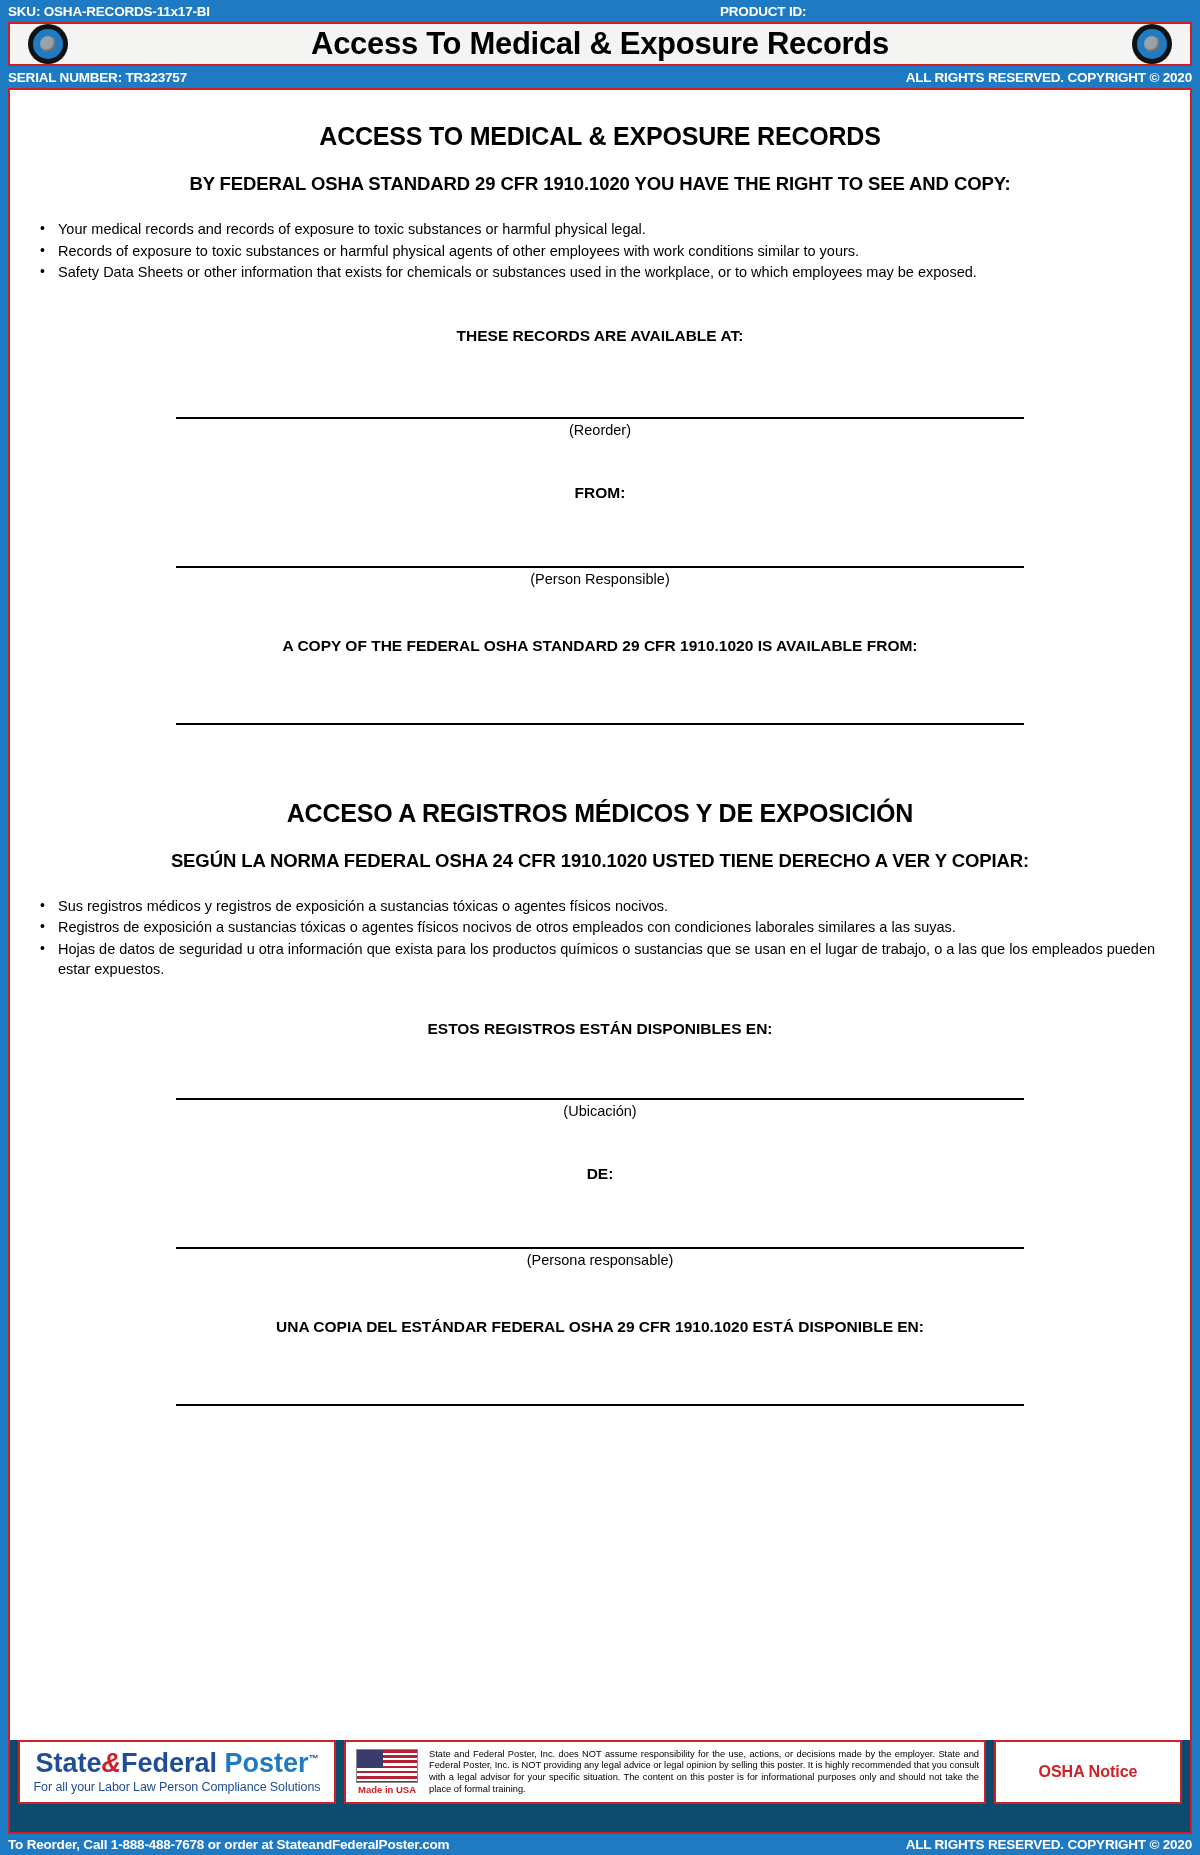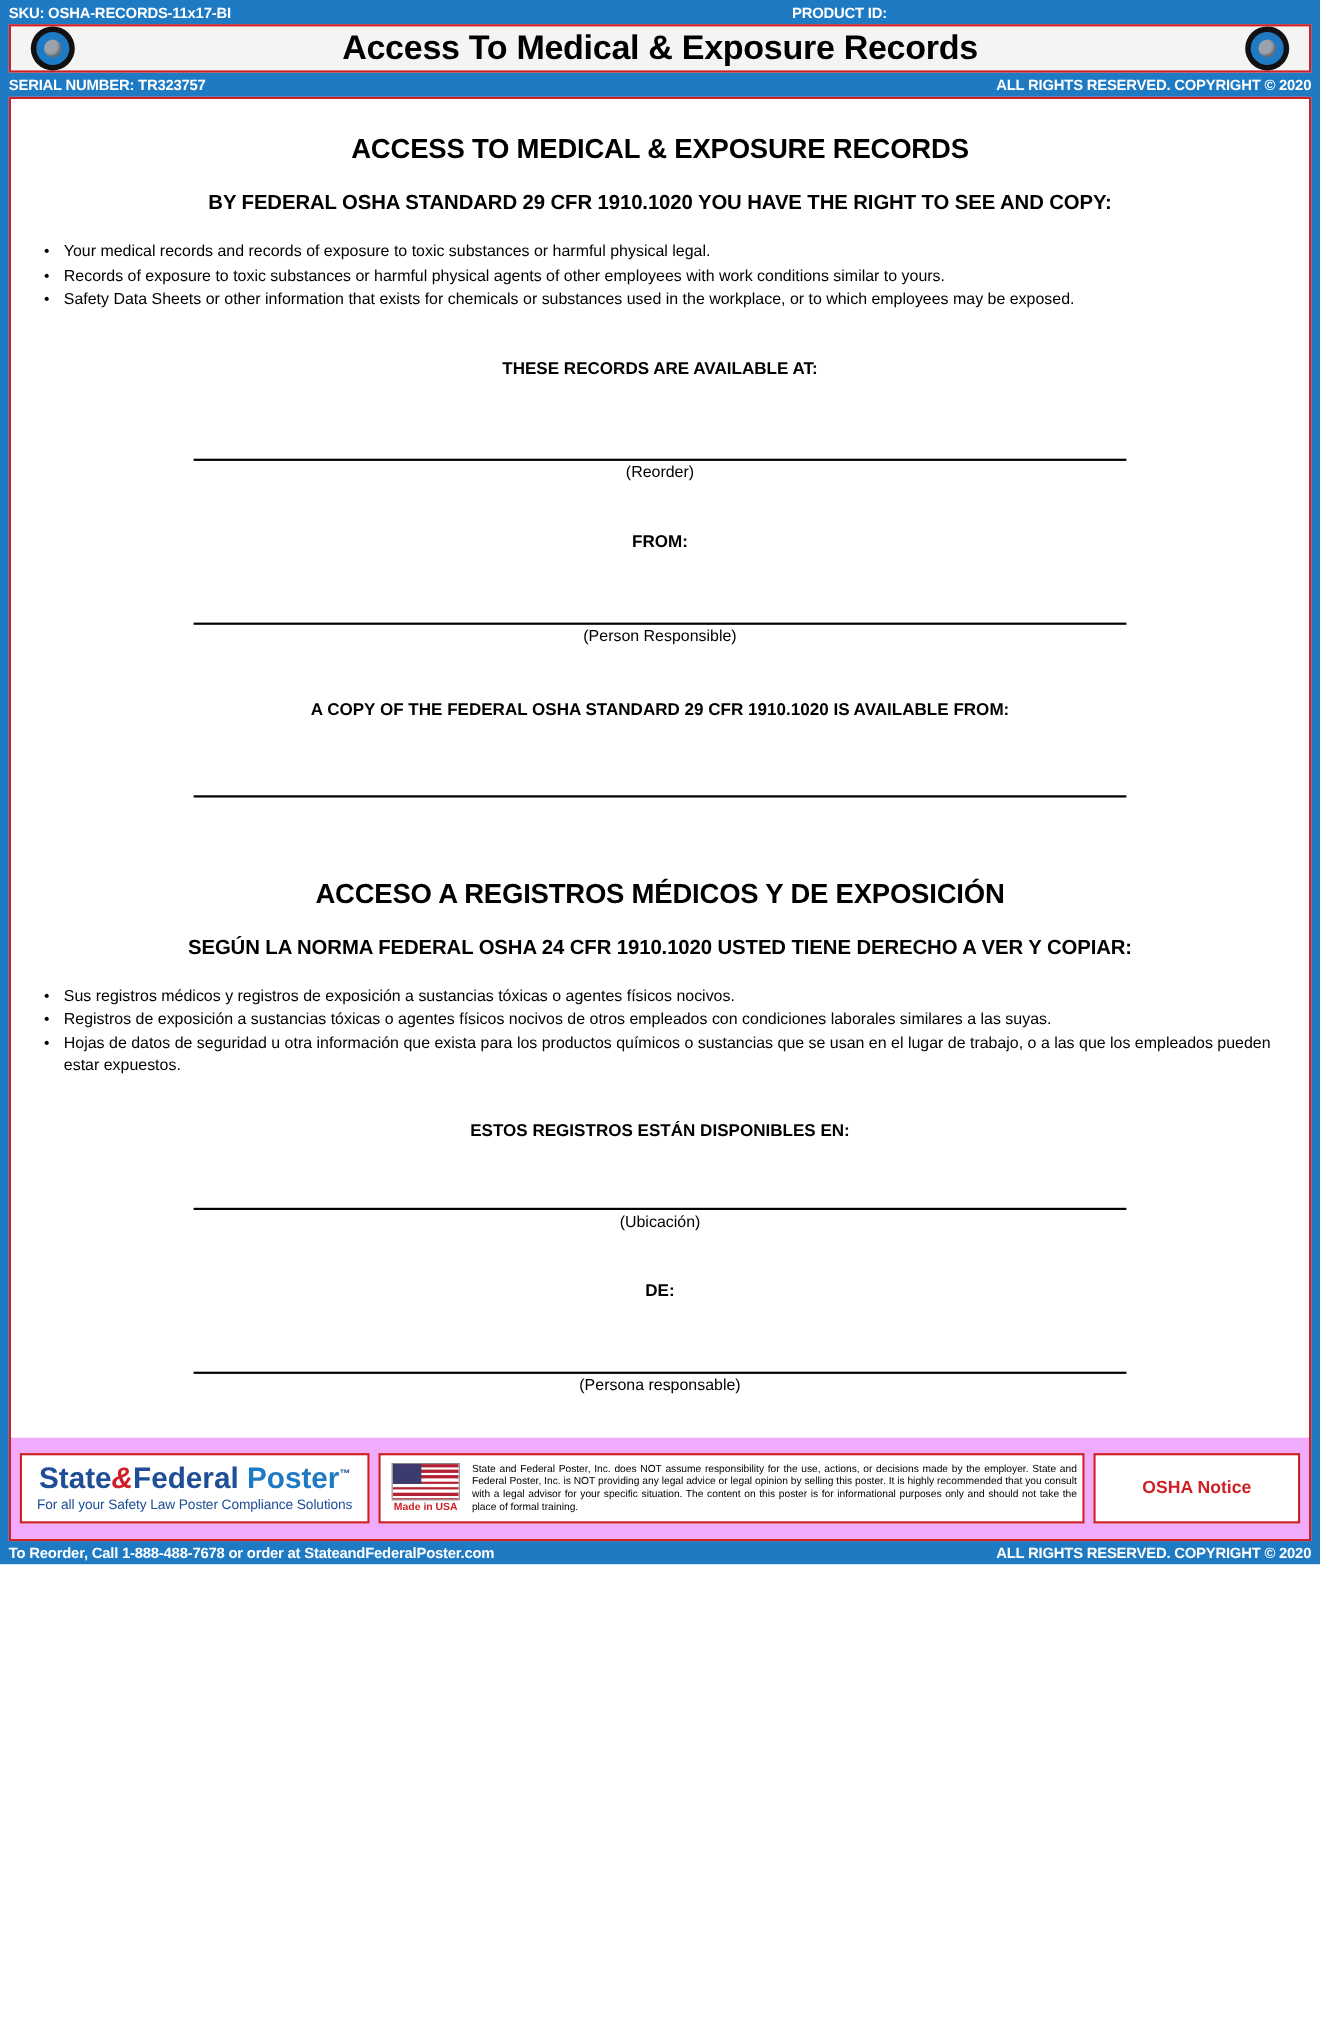--- a/index.html
+++ b/index.html
@@ -3,21 +3,21 @@
 <meta charset="utf-8">
 <style>
   * { box-sizing: border-box; margin: 0; padding: 0; }
   html, body {
     width: 1200px; height: 1855px;
     font-family: "Liberation Sans", sans-serif;
     background: #ffffff;
   }
   #poster {
     position: relative;
-    width: 1200px; height: 1422px;
+    width: 1200px; height: 1855px;
     background: #1f7ac4;
     overflow: hidden;
   }
 
   
   .meta-strip {
     position: absolute; left: 0; right: 0;
     height: 22px;
     display: flex; align-items: center;
     color: #ffffff;
@@ -127,24 +127,24 @@
     font-size: 14.5px;
     color: #000;
     margin-top: 3px;
   }
 
   
   .footer {
     position: absolute;
     left: 0; right: 0; bottom: 0;
     height: 92px;
-    display: flex; align-items: center;
+    display: flex; align-items: flex-start;
     padding: 0 8px;
     gap: 8px;
-    background: #f0abfc;
+    background: #0c4a6e;
   }
   .footer-box {
     border: 2px solid #cf2027;
     height: 64px;
     display: flex; align-items: center;
     background: #fff;
   }
   .brand-box {
     width: 318px;
     flex-direction: column;
@@ -299,21 +299,21 @@
       <div class="fill-line" style="margin-top:68px;">
         <div class="fill-rule"></div>
       </div>
 
     </div>
 
     <div class="footer">
 
       <div class="footer-box brand-box">
         <div class="brand-line1"><span class="brand-state">State</span><span class="brand-amp">&amp;</span><span class="brand-federal">Federal</span> <span class="brand-poster">Poster</span><span class="brand-tm">™</span></div>
-        <div class="brand-line2">For all your Safety Law Poster Compliance Solutions</div>
+        <div class="brand-line2">For all your Labor Law Person Compliance Solutions</div>
       </div>
 
       <div class="footer-box disclaimer-box">
         <div class="flag-wrap">
           <div class="flag">
             <div class="stripe" style="top:0"></div>
             <div class="stripe" style="top:5.2px"></div>
             <div class="stripe" style="top:10.4px"></div>
             <div class="stripe" style="top:15.6px"></div>
             <div class="stripe" style="top:20.8px"></div>

